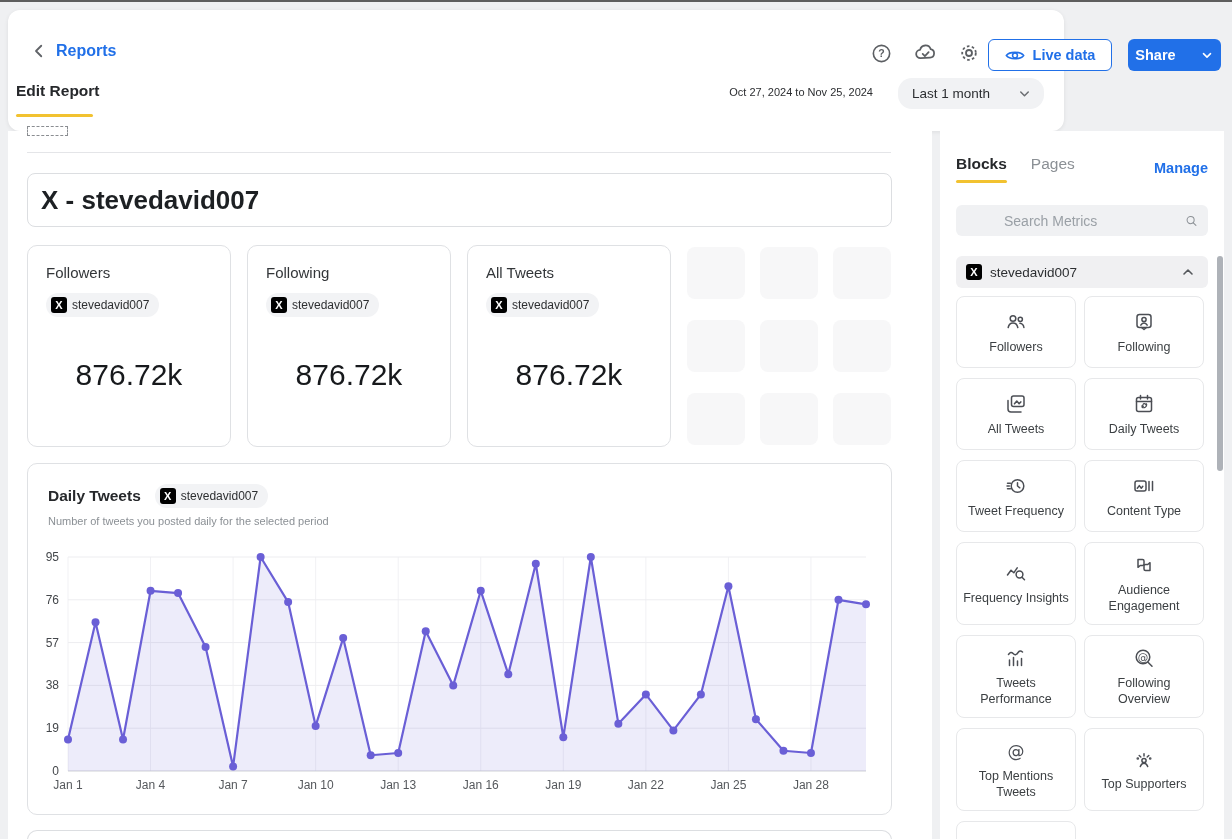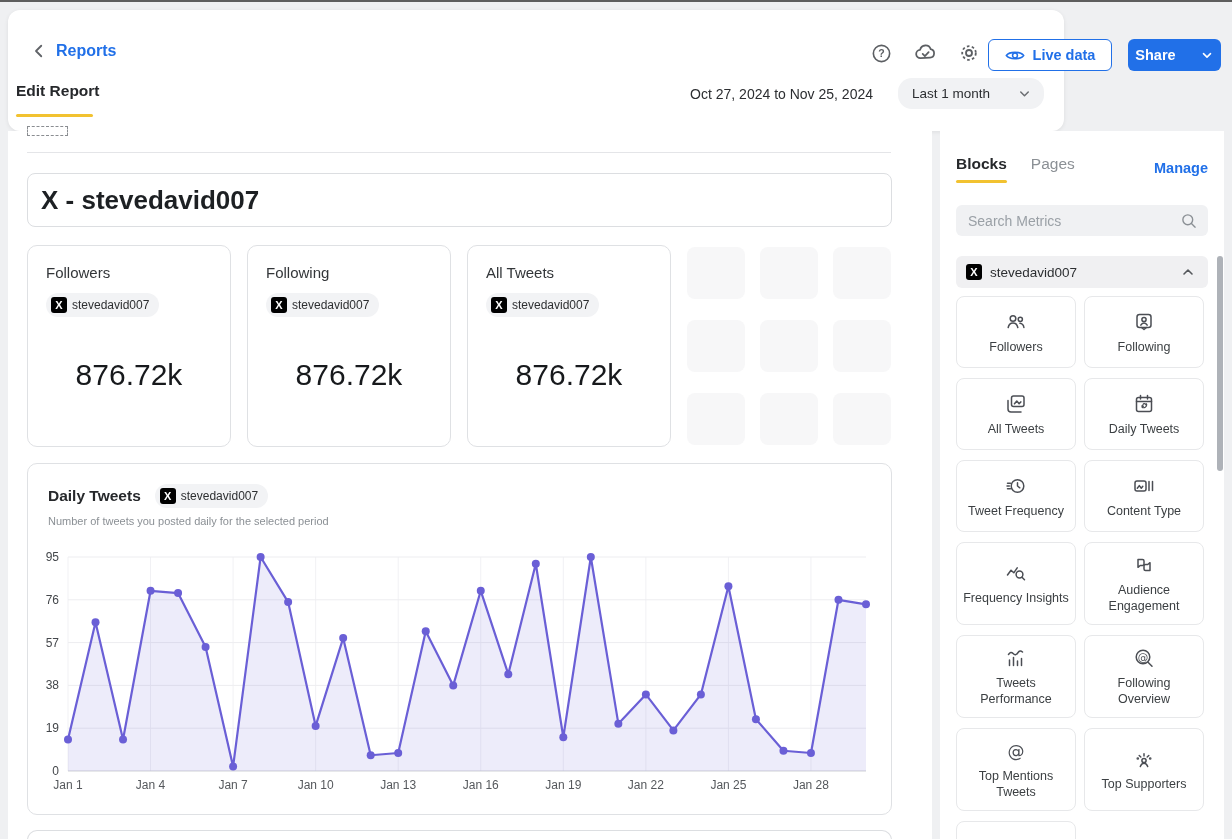--- a/index.html
+++ b/index.html
@@ -15,21 +15,21 @@
   .tb-icons { position:absolute; left:860px; top:30px; display:flex; gap:18px; align-items:center; }
   .iconbtn { background:none; border:none; cursor:pointer; width:26px; height:26px; display:flex; align-items:center; justify-content:center; }
   .btn-live { position:absolute; left:980px; top:29px; width:124px; height:32px; background:#fff;
               border:1px solid #2170e8; border-radius:6px; color:#2170e8; font-size:14.5px; font-weight:600;
               display:flex; align-items:center; justify-content:center; gap:8px; cursor:pointer; font-family:inherit; }
   .btn-share { position:absolute; left:1120px; top:29px; width:93px; height:32px; background:#2170e8;
                border:none; border-radius:6px; color:#fff; font-size:14.5px; font-weight:600;
                display:flex; align-items:center; justify-content:center; gap:24px; cursor:pointer; font-family:inherit; }
   .tab-edit { position:absolute; left:8px; top:72px; font-size:15.5px; font-weight:600; color:#26282b; cursor:pointer; }
   .tab-edit .underline { position:absolute; left:0; top:32px; width:77px; height:3px; background:#f2c230; border-radius:2px; }
-  .date-range { position:absolute; right:191px; top:76px; font-size:14px; color:#2c2e31; }
+  .date-range { position:absolute; right:191px; top:76px; font-size:11px; color:#2c2e31; }
   .period { position:absolute; right:20px; top:68px; width:146px; height:31px; background:#f1f2f4; border-radius:14px;
             display:flex; align-items:center; justify-content:space-between; padding:0 12px 0 14px;
             font-size:13.5px; color:#2c2e31; cursor:pointer; }
 
   
   .main { position:absolute; left:8px; top:131px; width:924px; height:708px; background:#fff; }
   .dashedbox { position:absolute; left:19px; top:-5px; width:41px; height:10px; border:1px dashed #8a8d91; background:#fff; }
   .divider { position:absolute; left:19px; top:21px; width:864px; height:1px; background:#e4e5e8; }
   .title-card { position:absolute; left:19px; top:42px; width:865px; height:54px; border:1px solid #dcdee1;
                 border-radius:8px; display:flex; align-items:center; padding-left:13px; cursor:text; }
@@ -63,21 +63,21 @@
   .sidebar { position:absolute; left:940px; top:131px; width:284px; height:708px; background:#fff; }
   .sb-tabs { position:absolute; left:16px; top:24px; width:252px; display:flex; align-items:center; }
   .sb-tab { font-size:15.5px; cursor:pointer; position:relative; padding-bottom:8px; }
   .sb-tab.active { color:#26282b; font-weight:600; }
   .sb-tab.active::after { content:""; position:absolute; left:0; bottom:-2px; width:100%; height:3px; background:#f2c230; border-radius:2px; }
   .sb-tab.inactive { color:#8b9095; margin-left:24px; }
   .sb-manage { margin-left:auto; color:#2170e8; font-size:14.5px; font-weight:600; cursor:pointer; }
   .sb-search { position:absolute; left:16px; top:74px; width:252px; height:31px; background:#f0f1f3; border-radius:6px;
                display:flex; align-items:center; padding:0 10px 0 12px; }
   .sb-search input { flex:1; border:none; background:transparent; outline:none; font-size:14px; color:#2c2e31;
-                     font-family:inherit; }
+                     font-family:inherit;margin-left:36px; }
   .sb-search input::placeholder { color:#9aa0a6; }
   .sb-account { position:absolute; left:16px; top:125px; width:252px; height:32px; background:#f0f0f2; border-radius:6px;
                 display:flex; align-items:center; gap:8px; padding:0 12px 0 10px; cursor:pointer; }
   .sb-account .txt { font-size:13.5px; color:#2c2e31; flex:1; }
   .blocks-grid { position:absolute; left:16px; top:165px; width:252px; display:grid;
                  grid-template-columns:120px 120px; gap:10px 8px; }
   .mblock { background:#fff; border:1px solid #e7e8ea; border-radius:8px; min-height:72px; cursor:grab;
             display:flex; flex-direction:column; align-items:center; justify-content:center; padding:10px 6px; }
   .mblock .lbl { font-size:12.5px; line-height:16px; color:#3c4043; text-align:center; margin-top:5px; }
   .scrollbar { position:absolute; left:1217px; top:256px; width:6px; height:215px; background:#aeb2b8; border-radius:3px; cursor:grab; }

